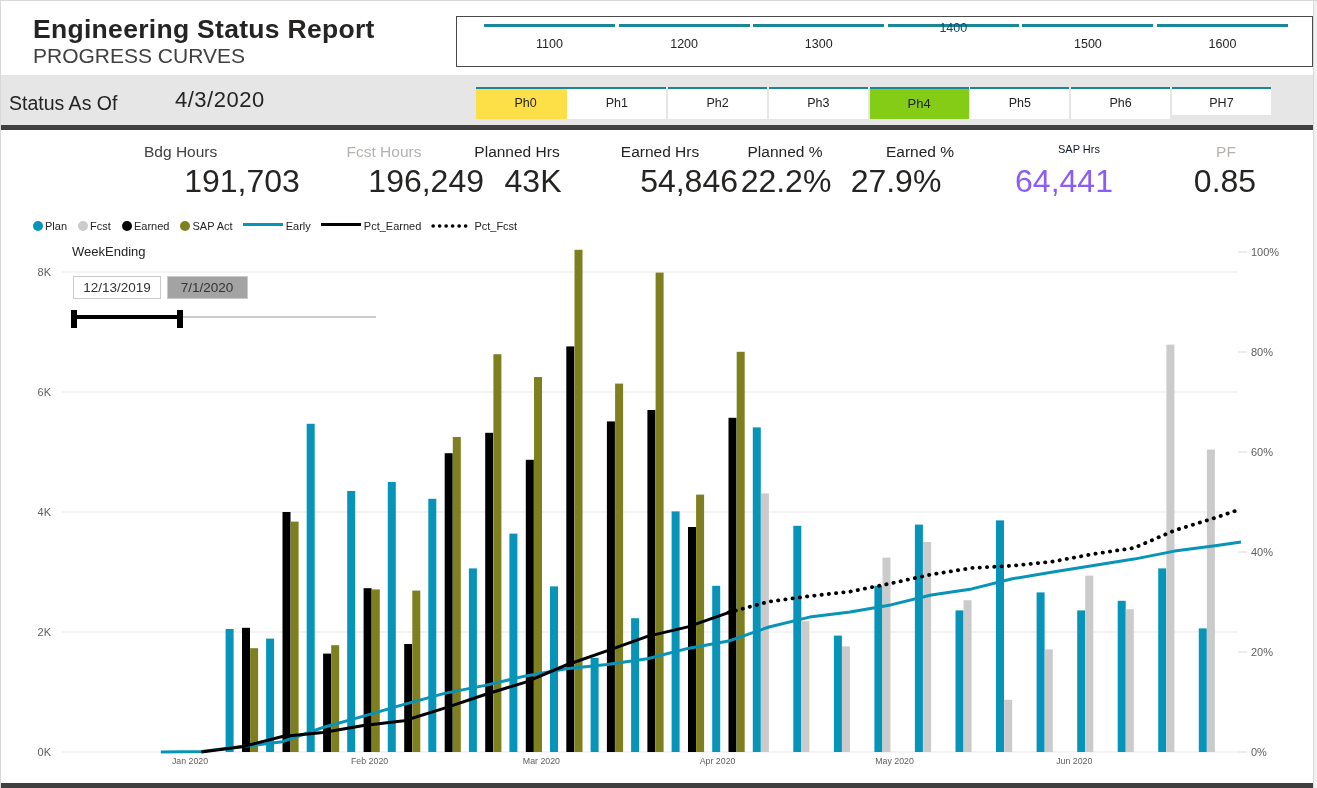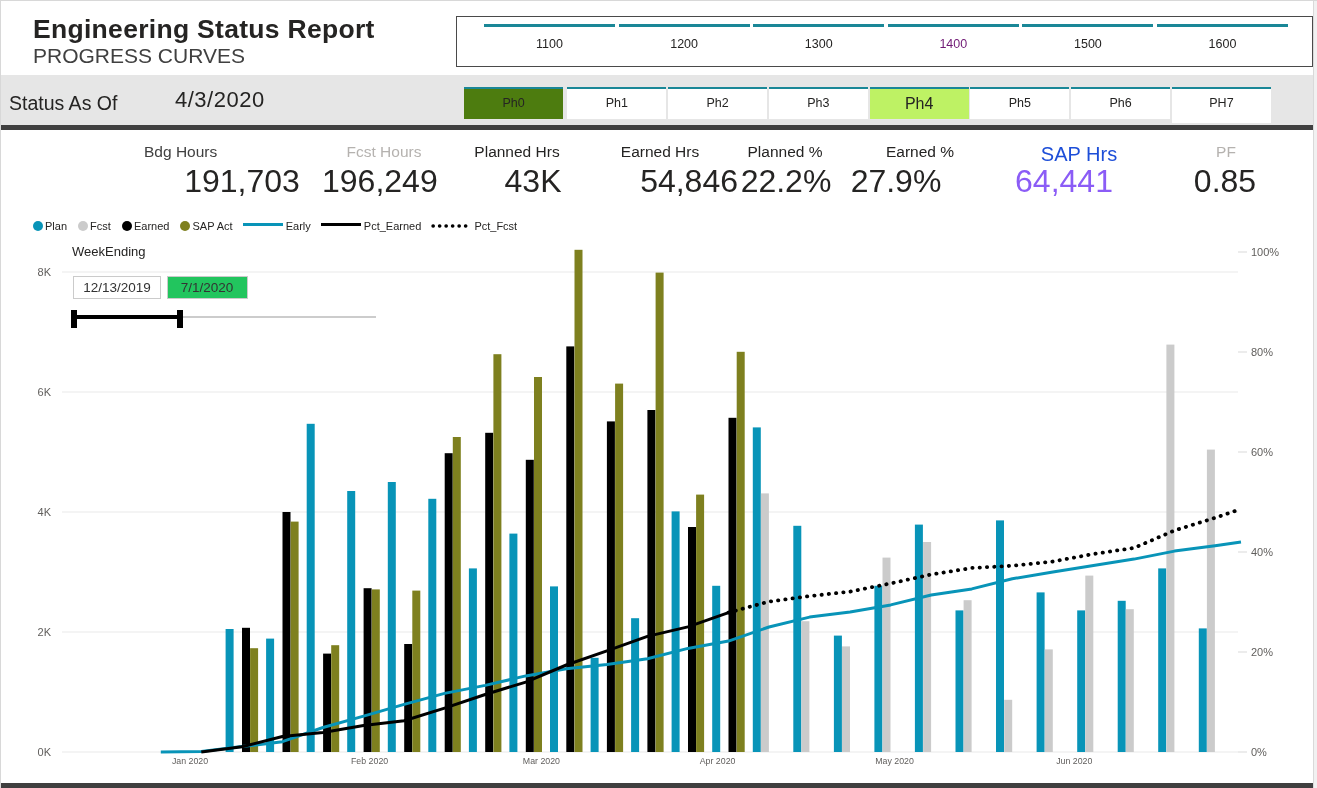--- a/index.html
+++ b/index.html
@@ -111,69 +111,69 @@
 <div style="position:absolute;left:455px;top:15px;width:857px;height:51px;border:1.7px solid #4a4a4a;box-sizing:border-box"></div>
 <div style="position:absolute;left:483.0px;top:23.2px;width:131px;height:2.4px;background:#1a8797"></div>
     <div style="position:absolute;left:617.6px;top:23.2px;width:131px;height:2.4px;background:#1a8797"></div>
     <div style="position:absolute;left:752.2px;top:23.2px;width:131px;height:2.4px;background:#1a8797"></div>
     <div style="position:absolute;left:886.8px;top:23.2px;width:131px;height:2.4px;background:#1a8797"></div>
     <div style="position:absolute;left:1021.4px;top:23.2px;width:131px;height:2.4px;background:#1a8797"></div>
     <div style="position:absolute;left:1156.0px;top:23.2px;width:131px;height:2.4px;background:#1a8797"></div>
     <div style="position:absolute;left:483.0px;top:36px;width:131px;text-align:center;font-size:12.5px;color:#252423">1100</div>
     <div style="position:absolute;left:617.6px;top:36px;width:131px;text-align:center;font-size:12.5px;color:#252423">1200</div>
     <div style="position:absolute;left:752.2px;top:36px;width:131px;text-align:center;font-size:12.5px;color:#252423">1300</div>
-    <div style="position:absolute;left:886.8px;top:36px;width:131px;text-align:center;font-size:12.5px;color:#701a75">1400</div>
+    <div style="position:absolute;left:886.8px;top:20px;width:131px;text-align:center;font-size:12.5px;color:#0c4a6e">1400</div>
     <div style="position:absolute;left:1021.4px;top:36px;width:131px;text-align:center;font-size:12.5px;color:#252423">1500</div>
     <div style="position:absolute;left:1156.0px;top:36px;width:131px;text-align:center;font-size:12.5px;color:#252423">1600</div>
 
 <div style="position:absolute;left:0;top:74.3px;width:1312px;height:49.3px;background:#e6e6e6"></div>
 <div style="position:absolute;left:8px;top:91px;font-size:19.5px;font-weight:normal;color:#252423">Status As Of</div>
 <div style="position:absolute;left:174px;top:86px;font-size:22px;color:#252423;letter-spacing:0.5px">4/3/2020</div>
-<div style="position:absolute;left:463px;top:85.9px;width:99.3px;height:32.4px;background:#4d7c0f;border-top:2.7px solid #1a8797;box-sizing:border-box;text-align:center;font-size:12.5px;color:#252423;line-height:29px">Ph0</div>
+<div style="position:absolute;left:475px;top:85.9px;width:99.3px;height:32.4px;background:#fde047;border-top:2.7px solid #1a8797;box-sizing:border-box;text-align:center;font-size:12.5px;color:#252423;line-height:29px">Ph0</div>
     <div style="position:absolute;left:566.2px;top:85.9px;width:99.3px;height:32.4px;background:#fff;border-top:2.7px solid #1a8797;box-sizing:border-box;text-align:center;font-size:12.5px;color:#252423;line-height:29px">Ph1</div>
     <div style="position:absolute;left:666.9px;top:85.9px;width:99.3px;height:32.4px;background:#fff;border-top:2.7px solid #1a8797;box-sizing:border-box;text-align:center;font-size:12.5px;color:#252423;line-height:29px">Ph2</div>
     <div style="position:absolute;left:767.7px;top:85.9px;width:99.3px;height:32.4px;background:#fff;border-top:2.7px solid #1a8797;box-sizing:border-box;text-align:center;font-size:12.5px;color:#252423;line-height:29px">Ph3</div>
-    <div style="position:absolute;left:868.5px;top:85.9px;width:99.3px;height:32.4px;background:#bef264;border-top:2.7px solid #1a8797;box-sizing:border-box;text-align:center;font-size:16px;color:#252423;line-height:29px">Ph4</div>
+    <div style="position:absolute;left:868.5px;top:85.9px;width:99.3px;height:32.4px;background:#84cc16;border-top:2.7px solid #1a8797;box-sizing:border-box;text-align:center;font-size:13px;color:#252423;line-height:29px">Ph4</div>
     <div style="position:absolute;left:969.2px;top:85.9px;width:99.3px;height:32.4px;background:#fff;border-top:2.7px solid #1a8797;box-sizing:border-box;text-align:center;font-size:12.5px;color:#252423;line-height:29px">Ph5</div>
     <div style="position:absolute;left:1070.0px;top:85.9px;width:99.3px;height:32.4px;background:#fff;border-top:2.7px solid #1a8797;box-sizing:border-box;text-align:center;font-size:12.5px;color:#252423;line-height:29px">Ph6</div>
-    <div style="position:absolute;left:1170.8px;top:85.9px;width:99.3px;height:36px;background:#fff;border-top:2.7px solid #1a8797;box-sizing:border-box;text-align:center;font-size:12.5px;color:#252423;line-height:29px">PH7</div>
+    <div style="position:absolute;left:1170.8px;top:85.9px;width:99.3px;height:28px;background:#fff;border-top:2.7px solid #1a8797;box-sizing:border-box;text-align:center;font-size:12.5px;color:#252423;line-height:29px">PH7</div>
 <div style="position:absolute;left:0;top:123.6px;width:1312px;height:5px;background:#404040"></div>
 
 <div style="position:absolute;left:143px;top:142px;width:180px;text-align:left;font-size:15.5px;color:#404040">Bdg Hours</div>
 <div style="position:absolute;left:151px;top:162px;width:180px;text-align:center;font-size:32px;color:#252423">191,703</div>
     <div style="position:absolute;left:293px;top:142px;width:180px;text-align:center;font-size:15.5px;color:#b5b2af">Fcst Hours</div>
-<div style="position:absolute;left:321px;top:162px;width:180px;text-align:left;font-size:32px;color:#252423">196,249</div>
+<div style="position:absolute;left:303px;top:162px;width:180px;text-align:right;font-size:32px;color:#252423">196,249</div>
     <div style="position:absolute;left:426px;top:142px;width:180px;text-align:center;font-size:15.5px;color:#252423">Planned Hrs</div>
 <div style="position:absolute;left:442px;top:162px;width:180px;text-align:center;font-size:32px;color:#252423">43K</div>
     <div style="position:absolute;left:569px;top:142px;width:180px;text-align:center;font-size:15.5px;color:#252423">Earned Hrs</div>
 <div style="position:absolute;left:557px;top:162px;width:180px;text-align:right;font-size:32px;color:#252423">54,846</div>
     <div style="position:absolute;left:694px;top:142px;width:180px;text-align:center;font-size:15.5px;color:#252423">Planned %</div>
 <div style="position:absolute;left:695px;top:162px;width:180px;text-align:center;font-size:32px;color:#252423">22.2%</div>
     <div style="position:absolute;left:829px;top:142px;width:180px;text-align:center;font-size:15.5px;color:#252423">Earned %</div>
 <div style="position:absolute;left:805px;top:162px;width:180px;text-align:center;font-size:32px;color:#252423">27.9%</div>
-    <div style="position:absolute;left:988px;top:142px;width:180px;text-align:center;font-size:20px;color:#1d4ed8">SAP Hrs</div>
+    <div style="position:absolute;left:988px;top:142px;width:180px;text-align:center;font-size:11px;color:#0f172a">SAP Hrs</div>
 <div style="position:absolute;left:973px;top:162px;width:180px;text-align:center;font-size:32px;color:#8b5cf6">64,441</div>
     <div style="position:absolute;left:1135px;top:142px;width:180px;text-align:center;font-size:15.5px;color:#b5b2af">PF</div>
 <div style="position:absolute;left:1134px;top:162px;width:180px;text-align:center;font-size:32px;color:#252423">0.85</div>
 
 <div style="position:absolute;left:24px;top:219px;font-size:11px;color:#252423;white-space:nowrap">
 <span class="dot" style="background:#0894b8"></span><span class="lt">Plan</span>
 <span class="dot" style="background:#cbcbcb"></span><span class="lt">Fcst</span>
 <span class="dot" style="background:#000"></span><span class="lt">Earned</span>
 <span class="dot" style="background:#7e801f"></span><span class="lt">SAP Act</span>
 <span class="lln" style="background:#0894b8"></span><span class="lt">Early</span>
 <span class="lln" style="background:#000"></span><span class="lt">Pct_Earned</span>
 <svg width="40" height="6" style="margin:0 3px 0 7px;vertical-align:1px">
         <line x1="2" y1="3" x2="38" y2="3" stroke="#000" stroke-width="3.4" stroke-dasharray="0.3 6.2" stroke-linecap="round"></line>
       </svg><span class="lt">Pct_Fcst</span>
 </div>
 
 <div style="position:absolute;left:71px;top:243px;font-size:13px;color:#252423">WeekEnding</div>
 <div style="position:absolute;left:72px;top:274.5px;width:88px;height:23.5px;border:1px solid #cbcbcb;box-sizing:border-box;background:#fff;text-align:center;font-size:13.5px;color:#333;line-height:22px">12/13/2019</div>
-<div style="position:absolute;left:165.5px;top:274.5px;width:81px;height:23.5px;border:1px solid #cbcbcb;box-sizing:border-box;background:#22c55e;text-align:center;font-size:13.5px;color:#333;line-height:22px">7/1/2020</div>
+<div style="position:absolute;left:165.5px;top:274.5px;width:81px;height:23.5px;border:1px solid #cbcbcb;box-sizing:border-box;background:#a3a3a3;text-align:center;font-size:13.5px;color:#333;line-height:22px">7/1/2020</div>
 <div style="position:absolute;left:72px;top:315px;width:303px;height:2px;background:#ccc"></div>
 <div style="position:absolute;left:72px;top:314px;width:109px;height:4px;background:#000"></div>
 <div style="position:absolute;left:70px;top:308.5px;width:5.5px;height:18.5px;background:#000"></div>
 <div style="position:absolute;left:176px;top:308.5px;width:5.5px;height:18.5px;background:#000"></div>
 
 <div style="position:absolute;left:0;top:781.5px;width:1313px;height:6.5px;background:#3f3f3f"></div>
 
 <div style="position:absolute;left:1312px;top:0;width:5px;height:788px;background:#f1f1f1;border-left:1px solid #d9d9d9;box-sizing:border-box"></div>
 </div>
 </body></html>

